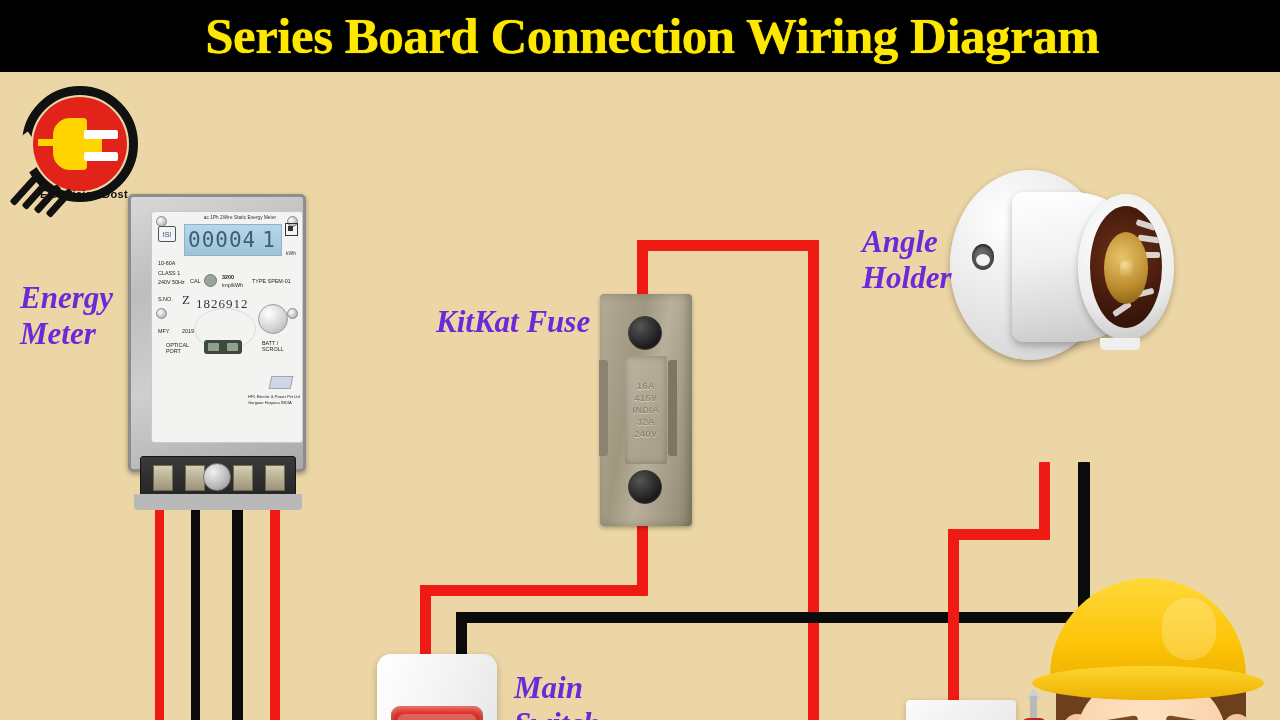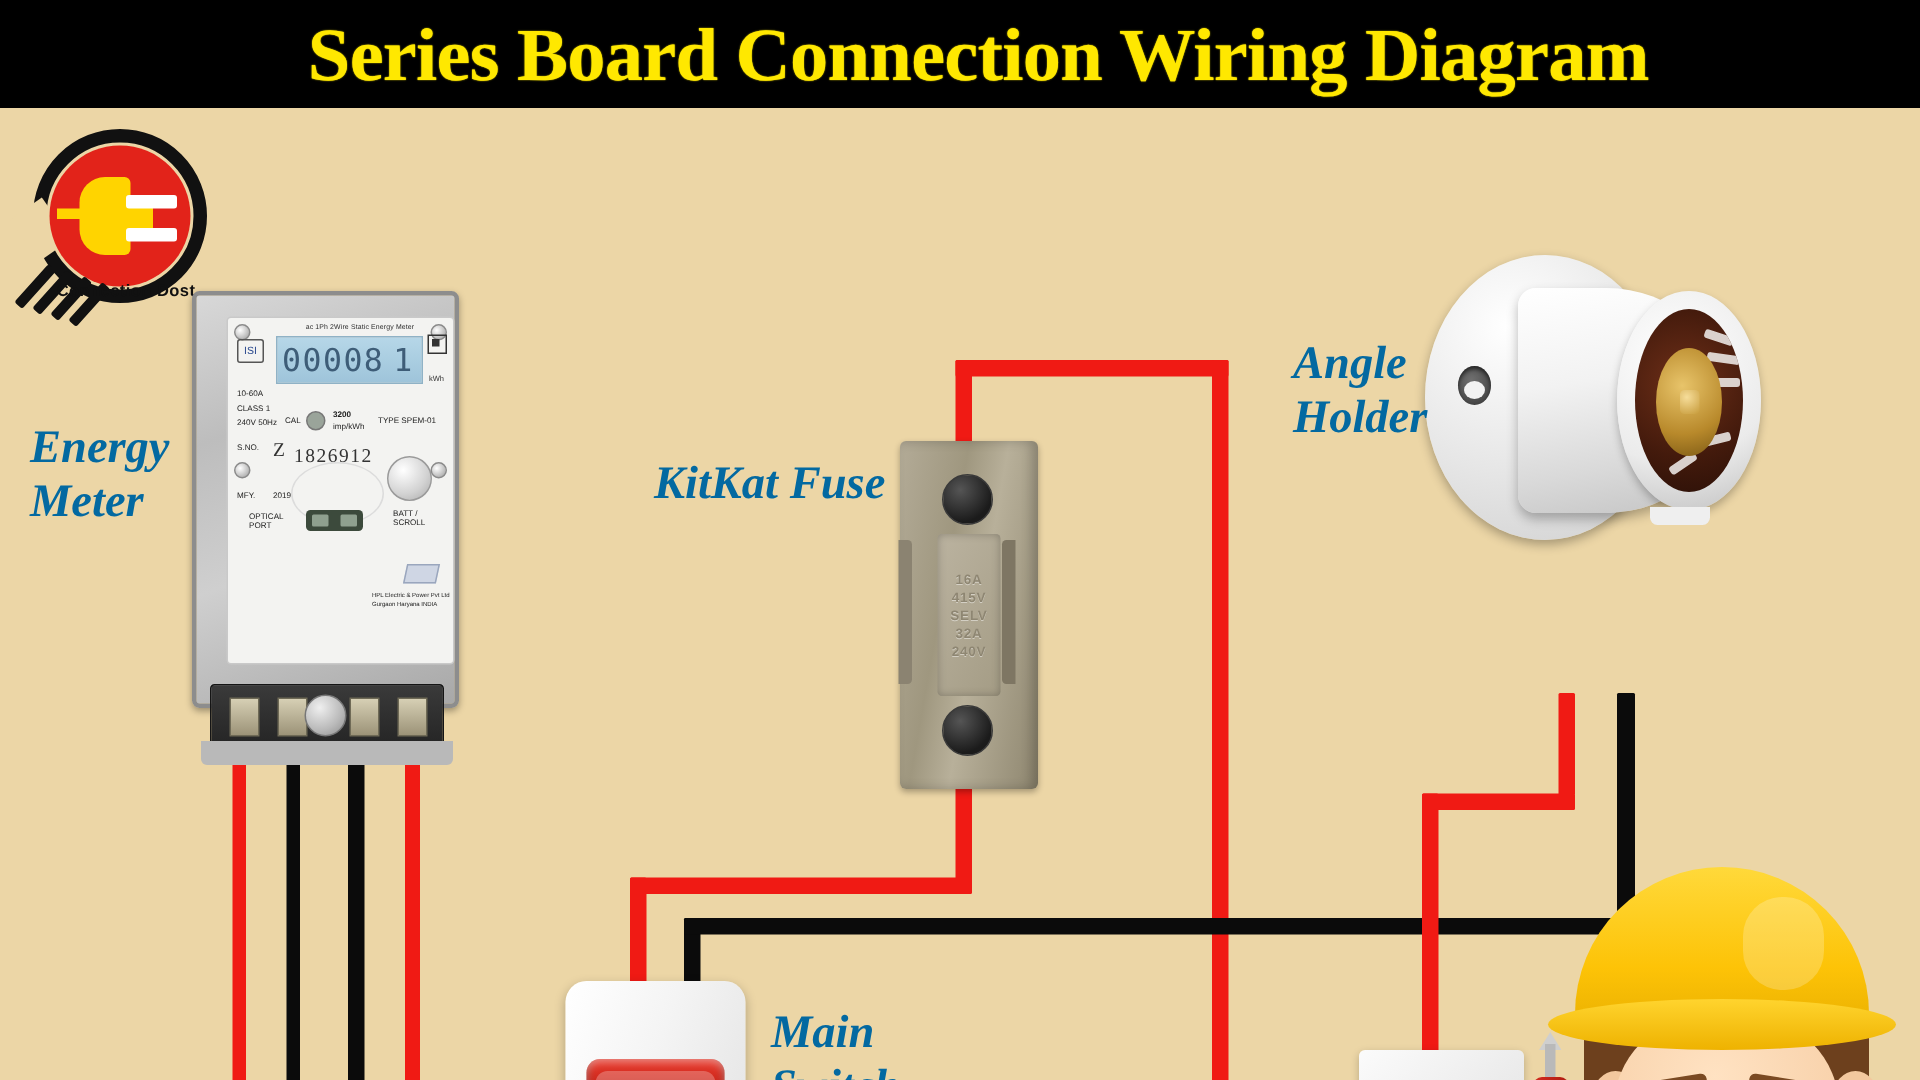--- a/index.html
+++ b/index.html
@@ -53,21 +53,21 @@
   .ray.r4{left:46px;top:16px;}
   #logo-text{
     position:absolute;left:20px;top:116px;width:128px;text-align:center;
     font-family:"Liberation Sans",sans-serif;font-weight:bold;font-size:11px;color:#111;
     letter-spacing:0.3px;
   }
 
   
   .label{
     position:absolute;font-family:"Liberation Serif",serif;font-weight:bold;font-style:italic;
-    color:#0369a1;font-size:31px;line-height:36px;white-space:pre-line;
+    color:#6d28d9;font-size:31px;line-height:36px;white-space:pre-line;
   }
 
   
   .wire{position:absolute;border-radius:1px;}
   .wire.red{background:#f01a14;}
   .wire.black{background:#0b0b0b;}
   .dot{position:absolute;border-radius:50%;background:#f01a14;}
 
   
   #meter{position:absolute;left:120px;top:122px;width:196px;height:320px;}
@@ -255,21 +255,21 @@
       <div class="plug-neck"></div>
       <div class="plug-pin p1"></div>
       <div class="plug-pin p2"></div>
       <div class="logo-rays">
         <div class="ray r1"></div>
           <div class="ray r2"></div>
         <div class="ray r3"></div>
           <div class="ray r4"></div>
       </div>
     </div>
-    <div id="logo-text">Connection Dost</div>
+    <div id="logo-text">Electrician Dost</div>
 
     <div class="wire red" style="left:155px;top:410px;width:9px;height:272px;"></div>
     <div class="wire black" style="left:191px;top:410px;width:9px;height:272px;"></div>
     <div class="wire black" style="left:232px;top:410px;width:11px;height:310px;"></div>
     <div class="wire red" style="left:270px;top:410px;width:10px;height:310px;"></div>
 
     <div class="wire red" style="left:420px;top:582px;width:11px;height:58px;"></div>
     <div class="wire red" style="left:420px;top:513px;width:11px;height:75px;"></div>
     <div class="wire red" style="left:420px;top:513px;width:222px;height:11px;"></div>
     <div class="wire red" style="left:637px;top:448px;width:11px;height:76px;"></div>
@@ -296,21 +296,21 @@
           <div class="meter-screw" style="right:4px;top:96px;"></div>
 
           <div class="meter-toptext">ac 1Ph 2Wire Static Energy Meter</div>
 
           <div class="isi-box">ISI</div>
           <div class="sq-box">
               <i></i>
             </div>
 
           <div class="lcd">
-            <span class="lcd-digits">00008</span>
+            <span class="lcd-digits">00004</span>
             <span class="lcd-digits" style="margin-left:6px;">1</span>
           </div>
           <div class="kwh">kWh</div>
 
           <div class="m-line" style="left:6px;top:48px;">10-60A</div>
           <div class="m-line" style="left:6px;top:58px;">CLASS 1</div>
           <div class="m-line" style="left:6px;top:67px;">240V 50Hz</div>
           <div class="m-line" style="left:6px;top:84px;">S.NO.</div>
           <div class="m-sn" style="left:30px;top:80px;">Z</div>
           <div class="m-sn" style="left:44px;top:84px;">1826912</div>
@@ -350,21 +350,21 @@
 
     <div id="fuse">
       <div class="fuse-body"></div>
       <div class="fuse-notchL"></div>
       <div class="fuse-notchR"></div>
       <div class="fuse-screw" style="top:22px;"></div>
       <div class="fuse-screw" style="top:176px;"></div>
       <div class="fuse-plate">
         <span class="fuse-emboss">16A</span>
         <span class="fuse-emboss">415V</span>
-        <span class="fuse-emboss">SELV</span>
+        <span class="fuse-emboss">INDIA</span>
         <span class="fuse-emboss">32A</span>
         <span class="fuse-emboss">240V</span>
       </div>
     </div>
 
     <div id="holder">
       <div class="holder-plate"></div>
       <div class="holder-hole" style="left:22px;top:82px;">
           <i></i>
         </div>

